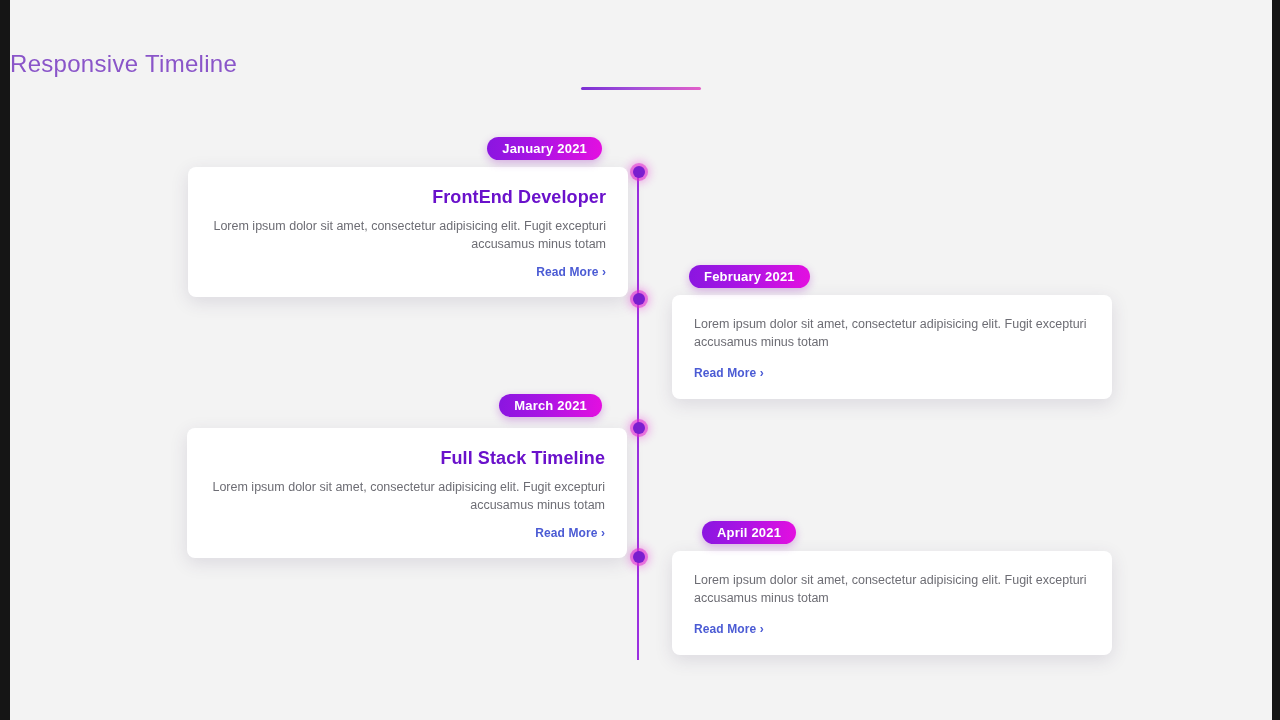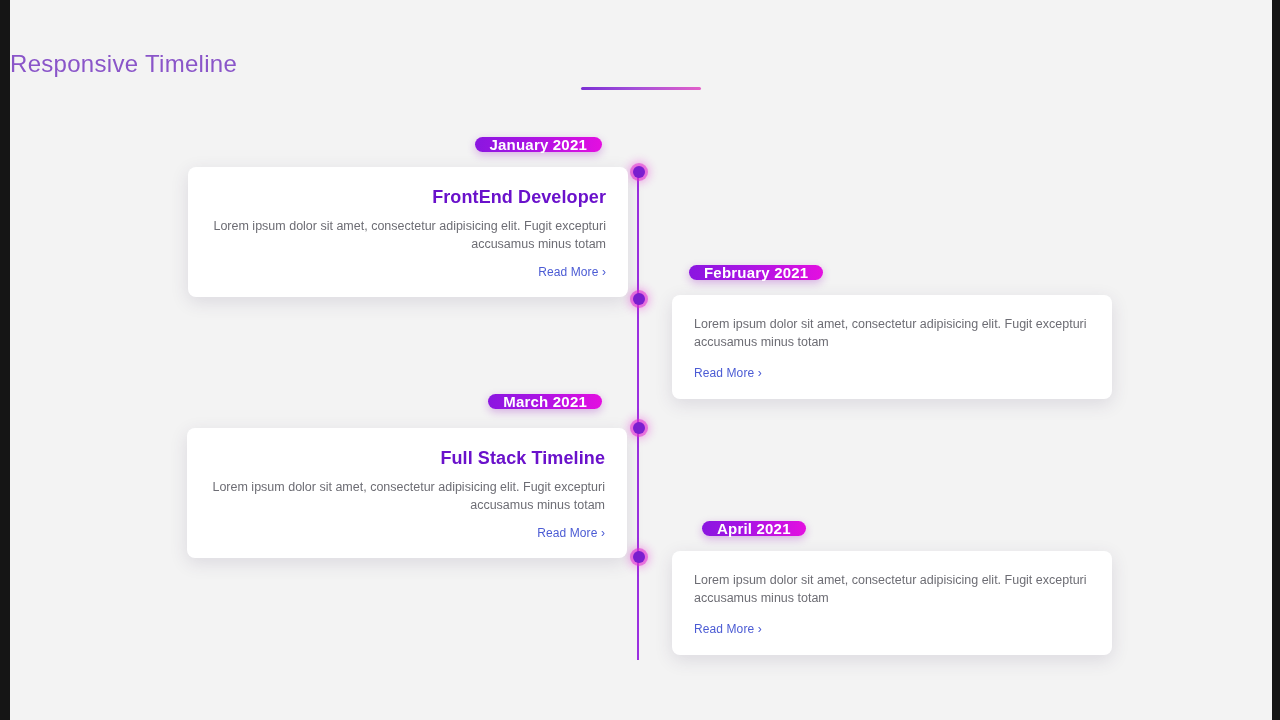--- a/index.html
+++ b/index.html
@@ -53,25 +53,25 @@
     margin-left:-5px; margin-top:-6px;
     border-radius:50%;
     background:#7a1fd0;
     box-shadow:0 0 0 3px rgba(226,47,210,.55), 0 0 10px 4px rgba(226,47,210,.45);
   }
 
   
   .row { position:absolute; }
   .row .badge {
     position:absolute;
-    height:15px;
+    height:23px;
     padding:0 15px;
     border-radius:14px;
     display:flex; align-items:center;
-    font-size:15px;
+    font-size:13px;
     font-weight:700;
     color:#ffffff;
     letter-spacing:.2px;
     background:linear-gradient(95deg,#8a16e0 0%, #a714e4 40%, #e40fe0 100%);
     box-shadow:0 3px 8px rgba(150,20,190,.30);
     white-space:nowrap;
     z-index:4;
   }
   .card {
     position:absolute;
@@ -89,21 +89,21 @@
   }
   .card p {
     font-size:12.5px;
     line-height:18px;
     color:#6d6d74;
     margin-bottom:12px;
   }
   .card a {
     display:inline-block;
     font-size:12px;
-    font-weight:400;
+    font-weight:700;
     color:#4b5bd4;
     text-decoration:none;
     letter-spacing:.1px;
   }
   .row.left  .card, .row.left  .card h3, .row.left  .card p { text-align:right; }
   .row.left  .card a { float:right; }
   .row.right .card, .row.right .card h3, .row.right .card p { text-align:left; }
 
   
   #row-1 { left:168px; top:137px; width:450px; }

